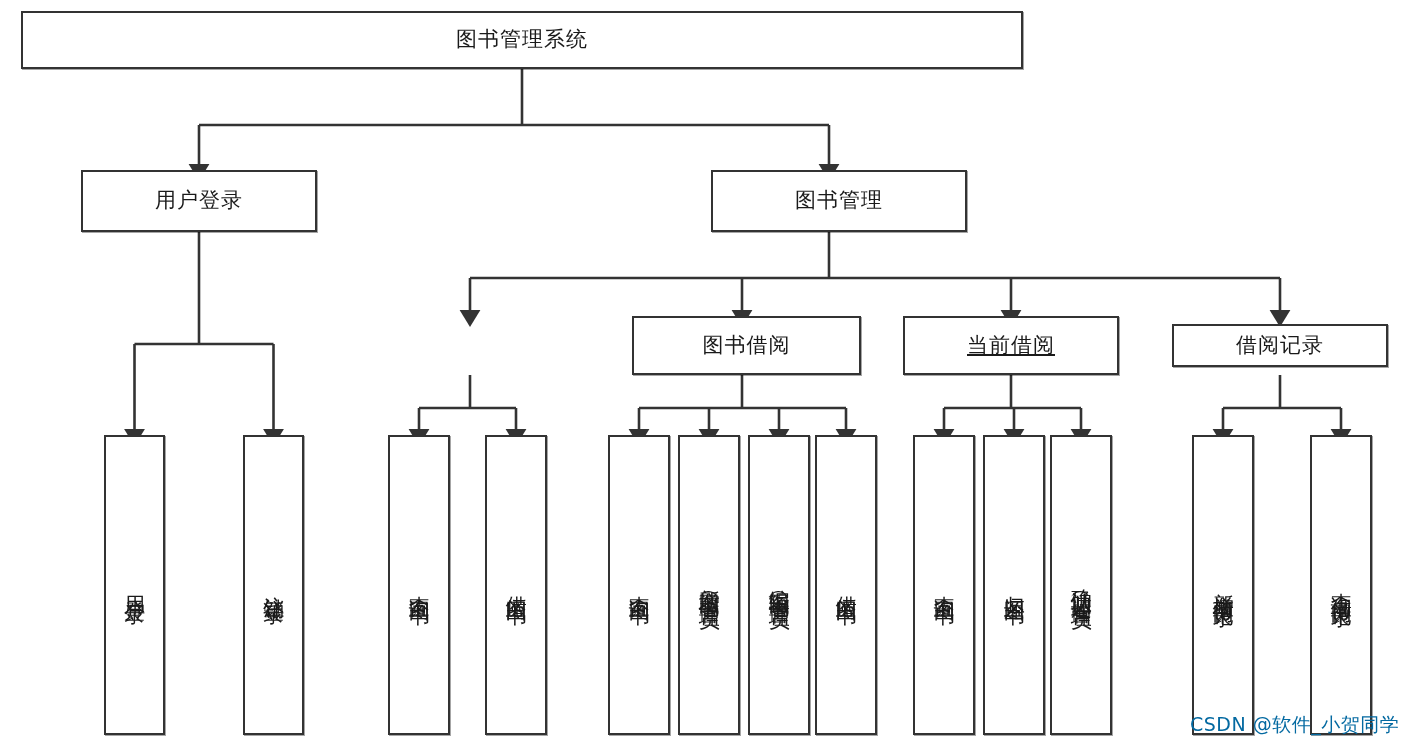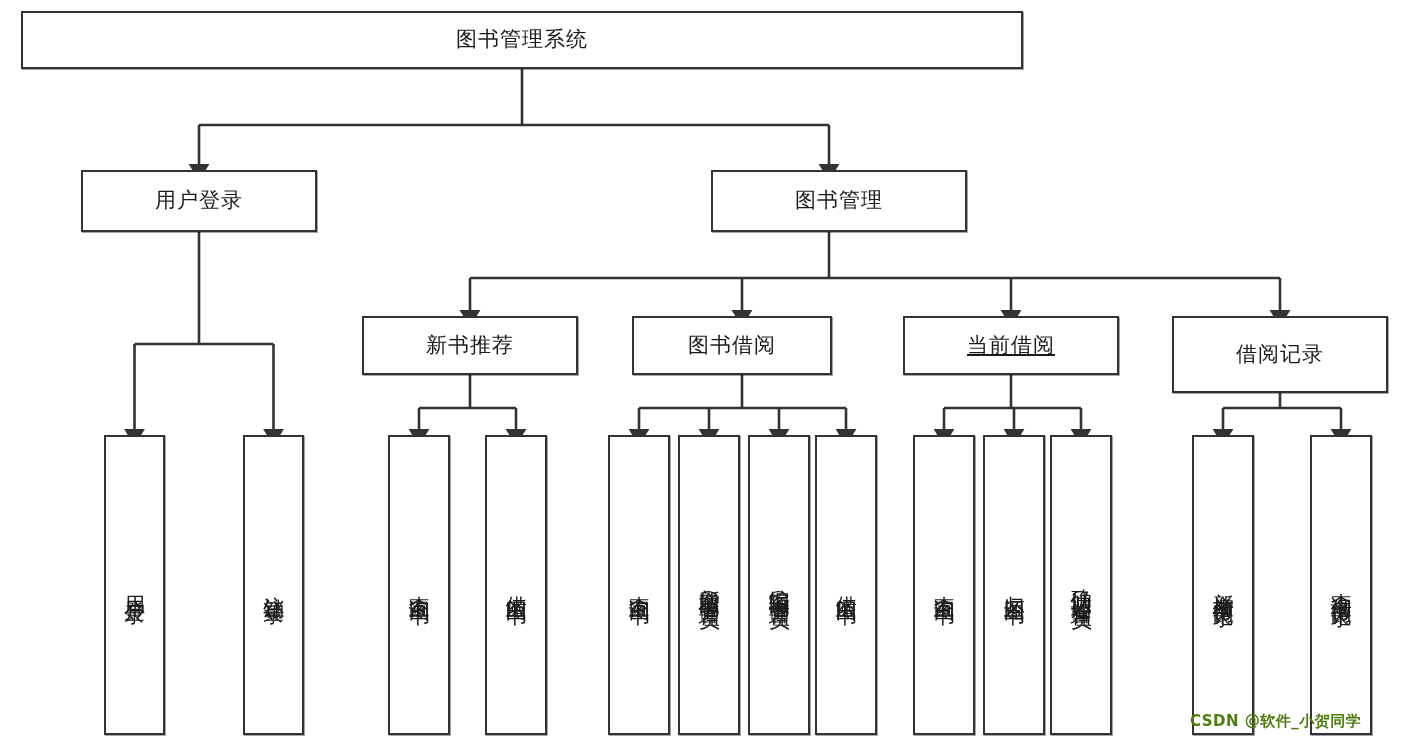--- a/index.html
+++ b/index.html
@@ -52,26 +52,25 @@
     line-height: 1.25;
     padding: 4px 0;
   }
   .node.vert .node-label {
     writing-mode: vertical-rl;
     text-orientation: upright;
     display: block;
   }
   .watermark {
     position: absolute;
-    font-size: 15px;
-    color: #4d7c0f;
+    font-size: 19px;
+    color: #0369a1;
     letter-spacing: 0.5px;
     white-space: nowrap;
     font-family: "DejaVu Sans", "Liberation Sans", sans-serif;
-    font-weight: bold;
   }
 </style>
 </head>
 <body>
 
 <div id="diagram-root">
 
   <svg class="connectors" viewBox="0 0 1405 747" xmlns="http://www.w3.org/2000/svg">
     <defs>
       <marker id="arrowhead" markerWidth="9" markerHeight="9" refX="1.5" refY="4.5" orient="auto" markerUnits="strokeWidth">
@@ -119,30 +118,27 @@
     <span class="node-label">图书管理系统</span>
   </div>
 
   <div class="node horiz" style="left: 81px; top: 170px; width: 236px; height: 62px;">
     <span class="node-label">用户登录</span>
   </div>
   <div class="node horiz" style="left: 711px; top: 170px; width: 256px; height: 62px;">
     <span class="node-label">图书管理</span>
   </div>
 
-  <div class="node horiz" style="left: 362px; top: 316px; width: 216px; height: 59px;">
-    <span class="node-label">新书推荐</span>
-  </div>
-  <div class="node horiz" style="left: 632px; top: 316px; width: 200px; height: 59px;">
+  <div class="node horiz" style="left: 632px; top: 316px; width: 229px; height: 59px;">
     <span class="node-label">图书借阅</span>
   </div>
   <div class="node horiz" style="left: 903px; top: 316px; width: 216px; height: 59px; text-decoration: underline;">
     <span class="node-label">当前借阅</span>
   </div>
-  <div class="node horiz" style="left: 1172px; top: 316px; width: 216px; height: 77px;">
+  <div class="node horiz" style="left: 1172px; top: 324px; width: 216px; height: 43px;">
     <span class="node-label">借阅记录</span>
   </div>
 
   <div class="node vert" style="left: 104px; top: 435px; width: 61px; height: 300px;">
     <span class="node-label">用户登录</span>
   </div>
   <div class="node vert" style="left: 243px; top: 435px; width: 61px; height: 300px;">
     <span class="node-label">注销登录</span>
   </div>
 

